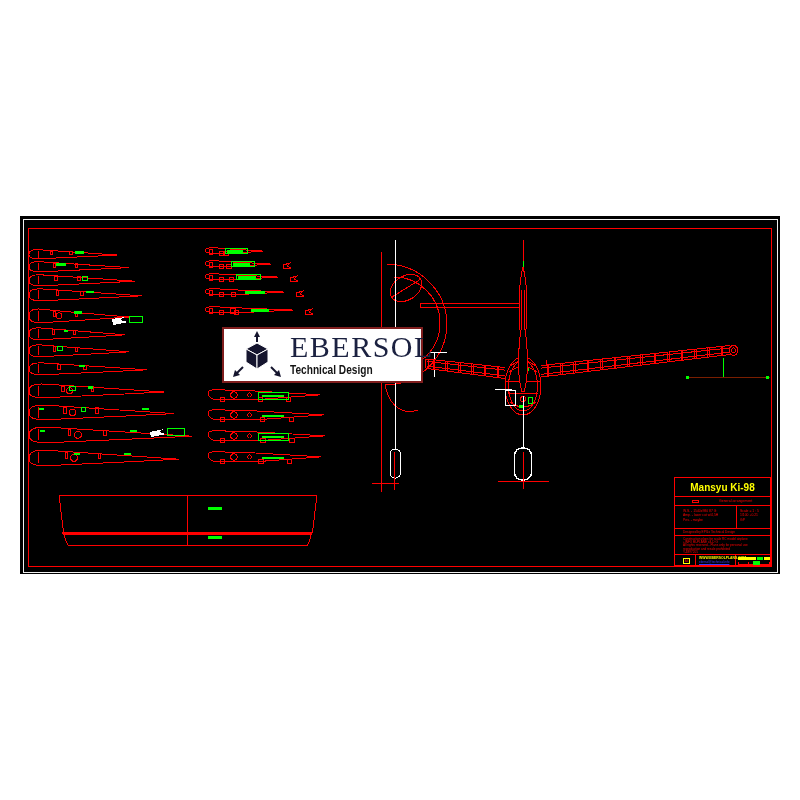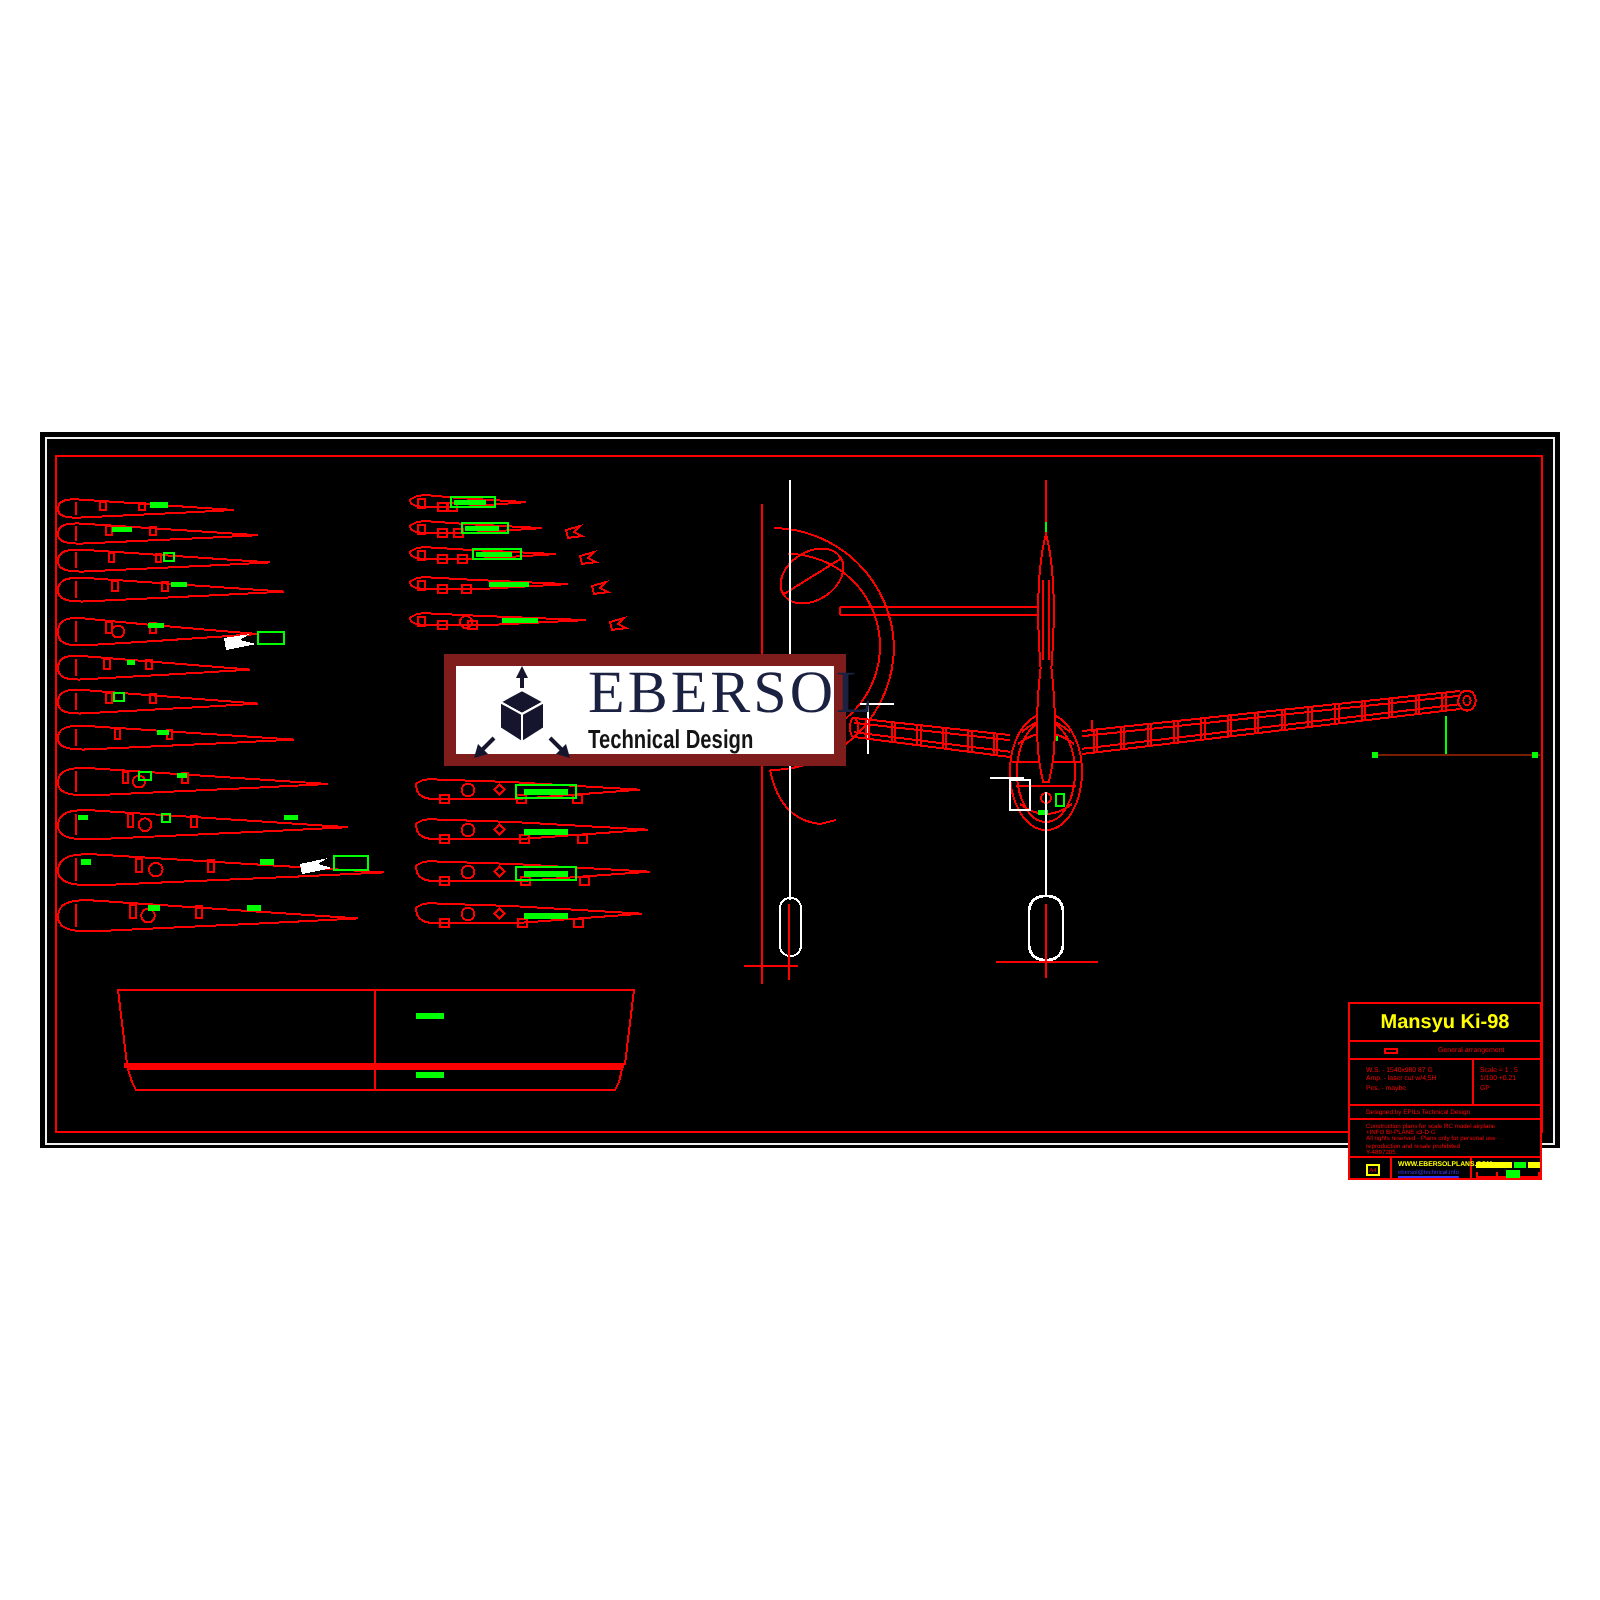--- a/index.html
+++ b/index.html
@@ -2,33 +2,33 @@
 <html><head>
 <meta charset="utf-8">
 <style>
   html,body{margin:0;padding:0;background:#fff;}
   .page{position:relative;width:800px;height:800px;background:#fff;overflow:hidden;
         font-family:"Liberation Sans",sans-serif;}
   #plan-svg{position:absolute;left:0;top:0;shape-rendering:crispEdges;}
 
   
   .logo{position:absolute;left:222px;top:327px;width:201px;height:56px;
-        background:#ffffff;border:6px solid #7f1d1d;box-sizing:border-box;
-        display:flex;align-items:flex-start;gap:9px;padding-left:9px;z-index:5;}
+        background:#ffffff;border:2px solid #7f1d1d;box-sizing:border-box;
+        display:flex;align-items:center;gap:9px;padding-left:9px;z-index:5;}
   .logo-cube{flex:0 0 auto;}
   .logo-text{display:flex;flex-direction:column;justify-content:center;}
   .logo-name{font-family:"Liberation Serif",serif;font-size:30px;line-height:28px;
              color:#1b2140;letter-spacing:1.5px;font-weight:normal;}
   .logo-tag{font-family:"Liberation Sans",sans-serif;font-weight:bold;font-size:13px;
             color:#141414;transform:scaleX(.78);transform-origin:left center;margin-top:1px;}
 
   
   .tblock{position:absolute;left:674px;top:477px;width:97px;height:89px;background:#000;
           border:1px solid #ff0000;box-sizing:border-box;color:#ff0000;z-index:4;
-          overflow:hidden;white-space:nowrap;margin-top:24px;}
+          overflow:hidden;white-space:nowrap;}
   .tblock *{box-sizing:border-box;}
   .tb-title{height:19px;line-height:19px;text-align:center;color:#ffff00;
             font-size:10px;font-weight:bold;border-bottom:1px solid #ff0000;letter-spacing:0px;}
   .tb-sub{height:9px;border-bottom:1px solid #ff0000;position:relative;font-size:3.5px;}
   .tb-sub .sq{position:absolute;left:17px;top:2.5px;width:7px;height:3.5px;border:1px solid #ff0000;}
   .tb-sub .txt{position:absolute;left:44px;top:2px;line-height:4px;}
   .tb-specs{height:23px;border-bottom:1px solid #ff0000;display:flex;}
   .tb-specs-l{flex:1;padding:2.5px 0 0 8px;}
   .tb-specs-l div{font-size:3.4px;line-height:4.8px;}
   .tb-specs-r{width:34px;border-left:1px solid #ff0000;padding:2.5px 0 0 3px;}

